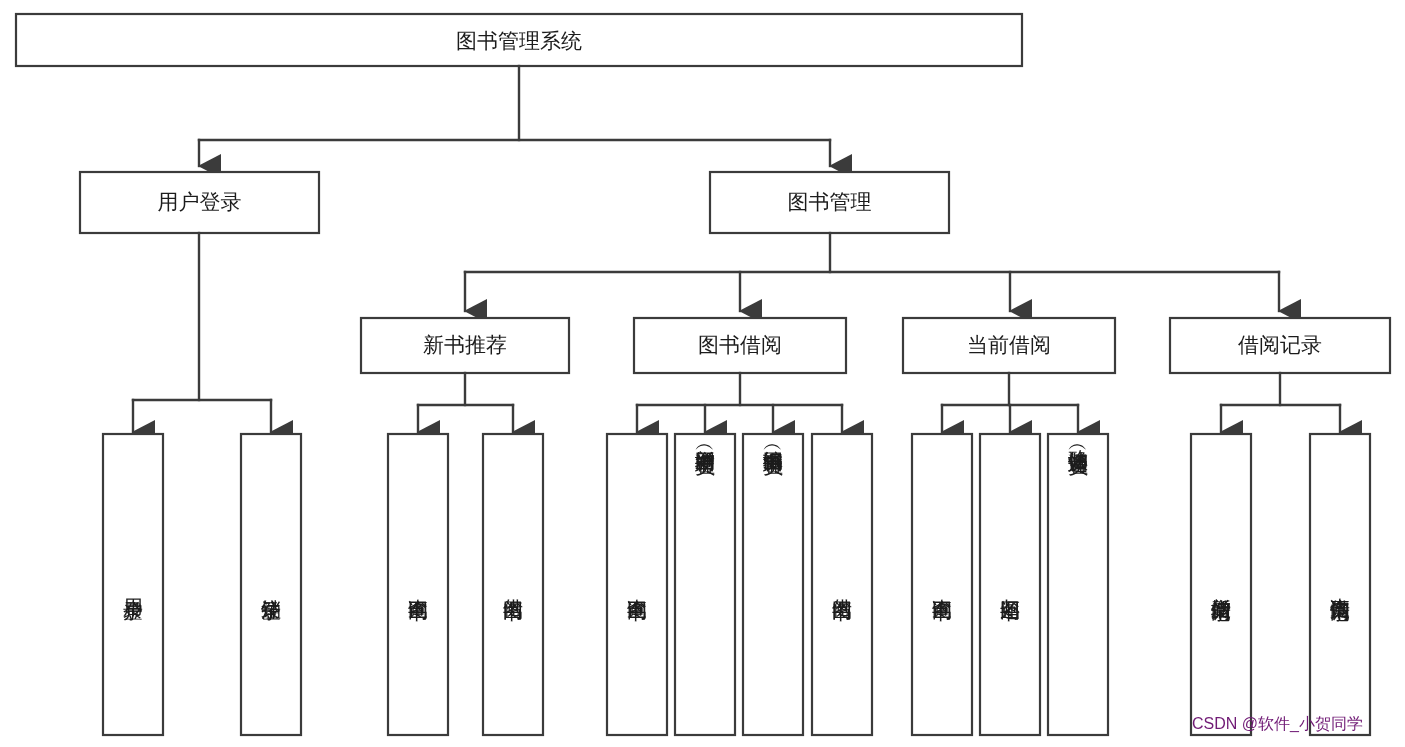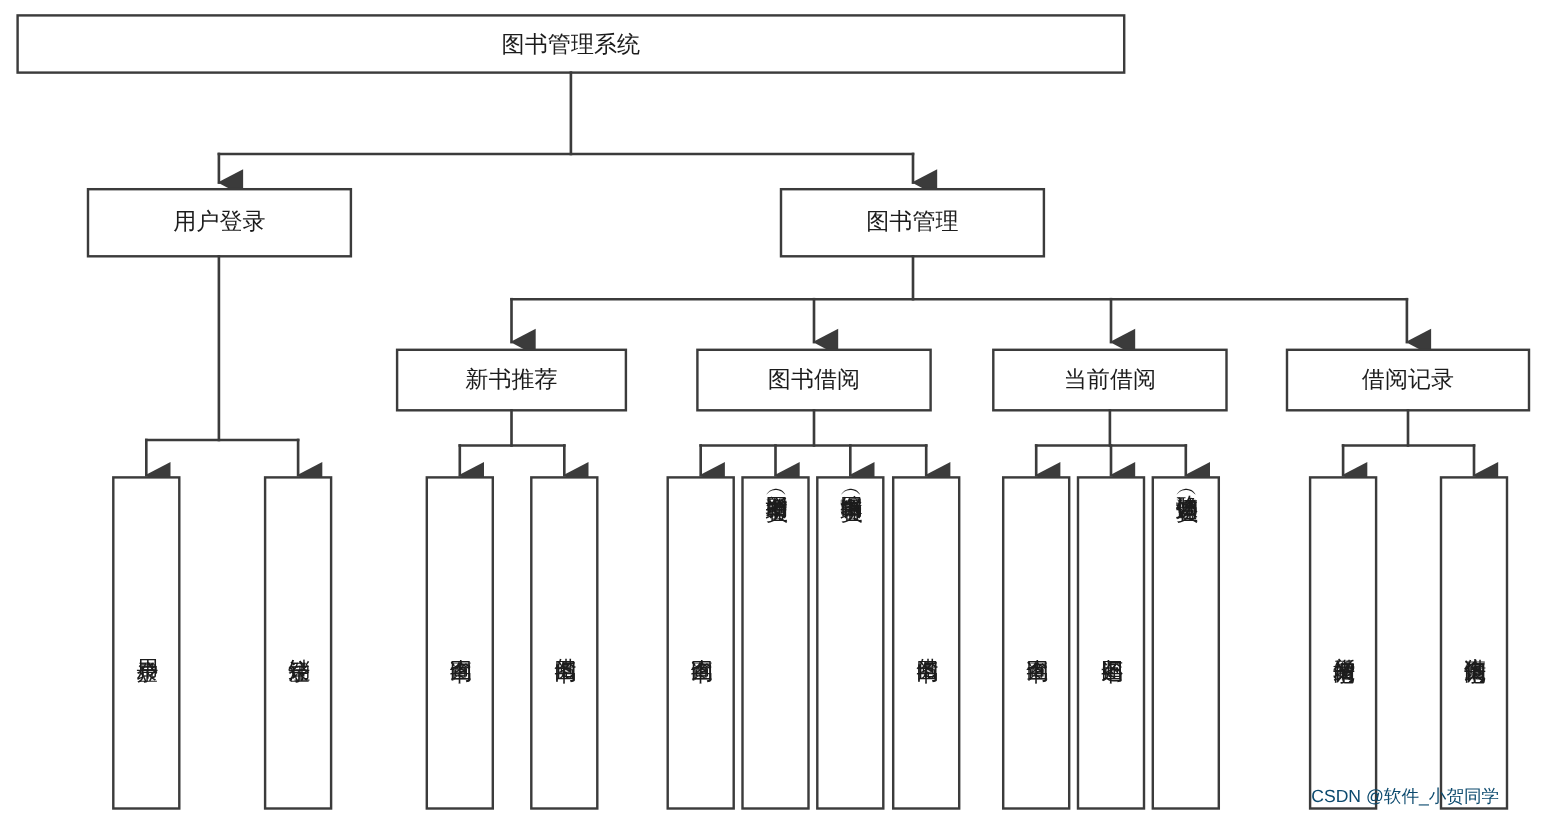--- a/index.html
+++ b/index.html
@@ -64,21 +64,21 @@
     color: #1c1c1c;
     letter-spacing: 1px;
     white-space: nowrap;
   }
   .watermark {
     position: absolute;
     left: 1192px;
     top: 714px;
     font-family: "Liberation Sans", "DejaVu Sans", sans-serif;
     font-size: 16px;
-    color: #0c4a6e;
+    color: #701a75;
     white-space: nowrap;
     pointer-events: none;
   }
 </style>
 </head>
 <body>
 
 <div id="diagram-root">
 
   <svg id="flow" viewBox="0 0 1405 747">

